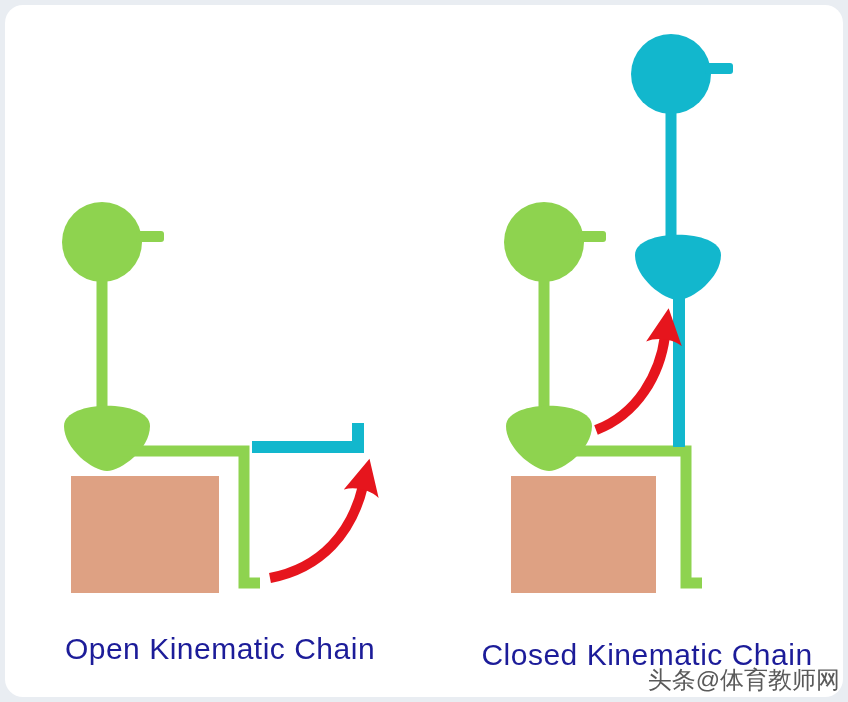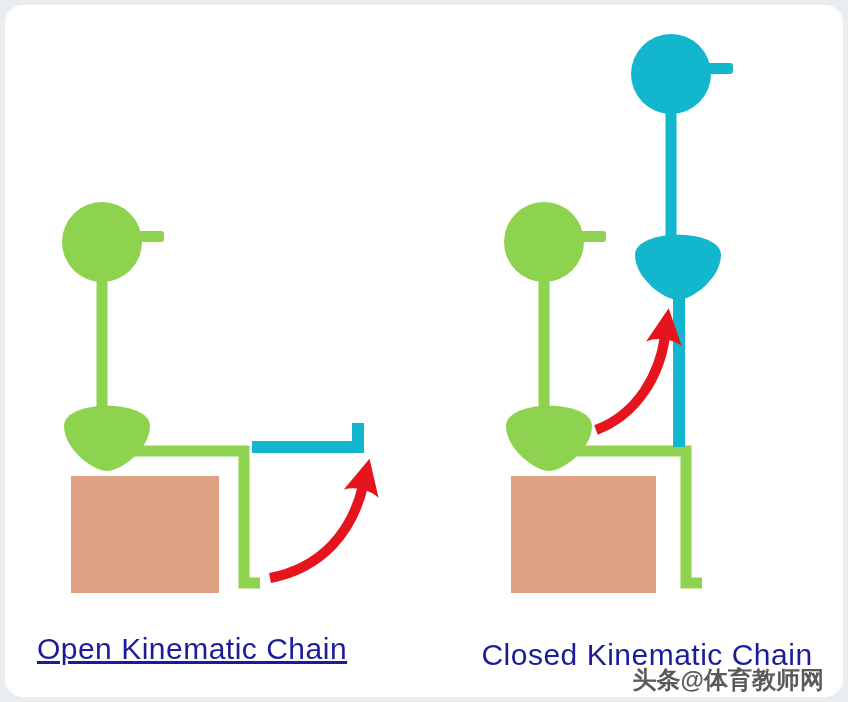--- a/index.html
+++ b/index.html
@@ -40,29 +40,29 @@
   .chain-label {
     position: absolute;
     top: 632px;
     font-size: 30px;
     font-weight: 400;
     letter-spacing: 0.5px;
     color: var(--label-blue, #1c1c99);
     text-align: center;
     white-space: nowrap;
   }
-  .chain-label.left  { left: 16px;  width: 352px; text-decoration: underline; }
+  .chain-label.left  { left: 44px;  width: 352px; }
   .chain-label.right { left: 448px; width: 398px; margin-top: 6px; }
 
   .watermark {
     position: absolute;
-    right: 24px;
+    right: 8px;
     bottom: 6px;
     font-size: 24px;
-    font-weight: 700;
+    font-weight: 400;
     color: var(--watermark-gray, #5a5a5a);
     text-shadow:
       -1px -1px 0 #ffffff,
        1px -1px 0 #ffffff,
       -1px  1px 0 #ffffff,
        1px  1px 0 #ffffff;
     white-space: nowrap;
   }
 </style>
 </head>

